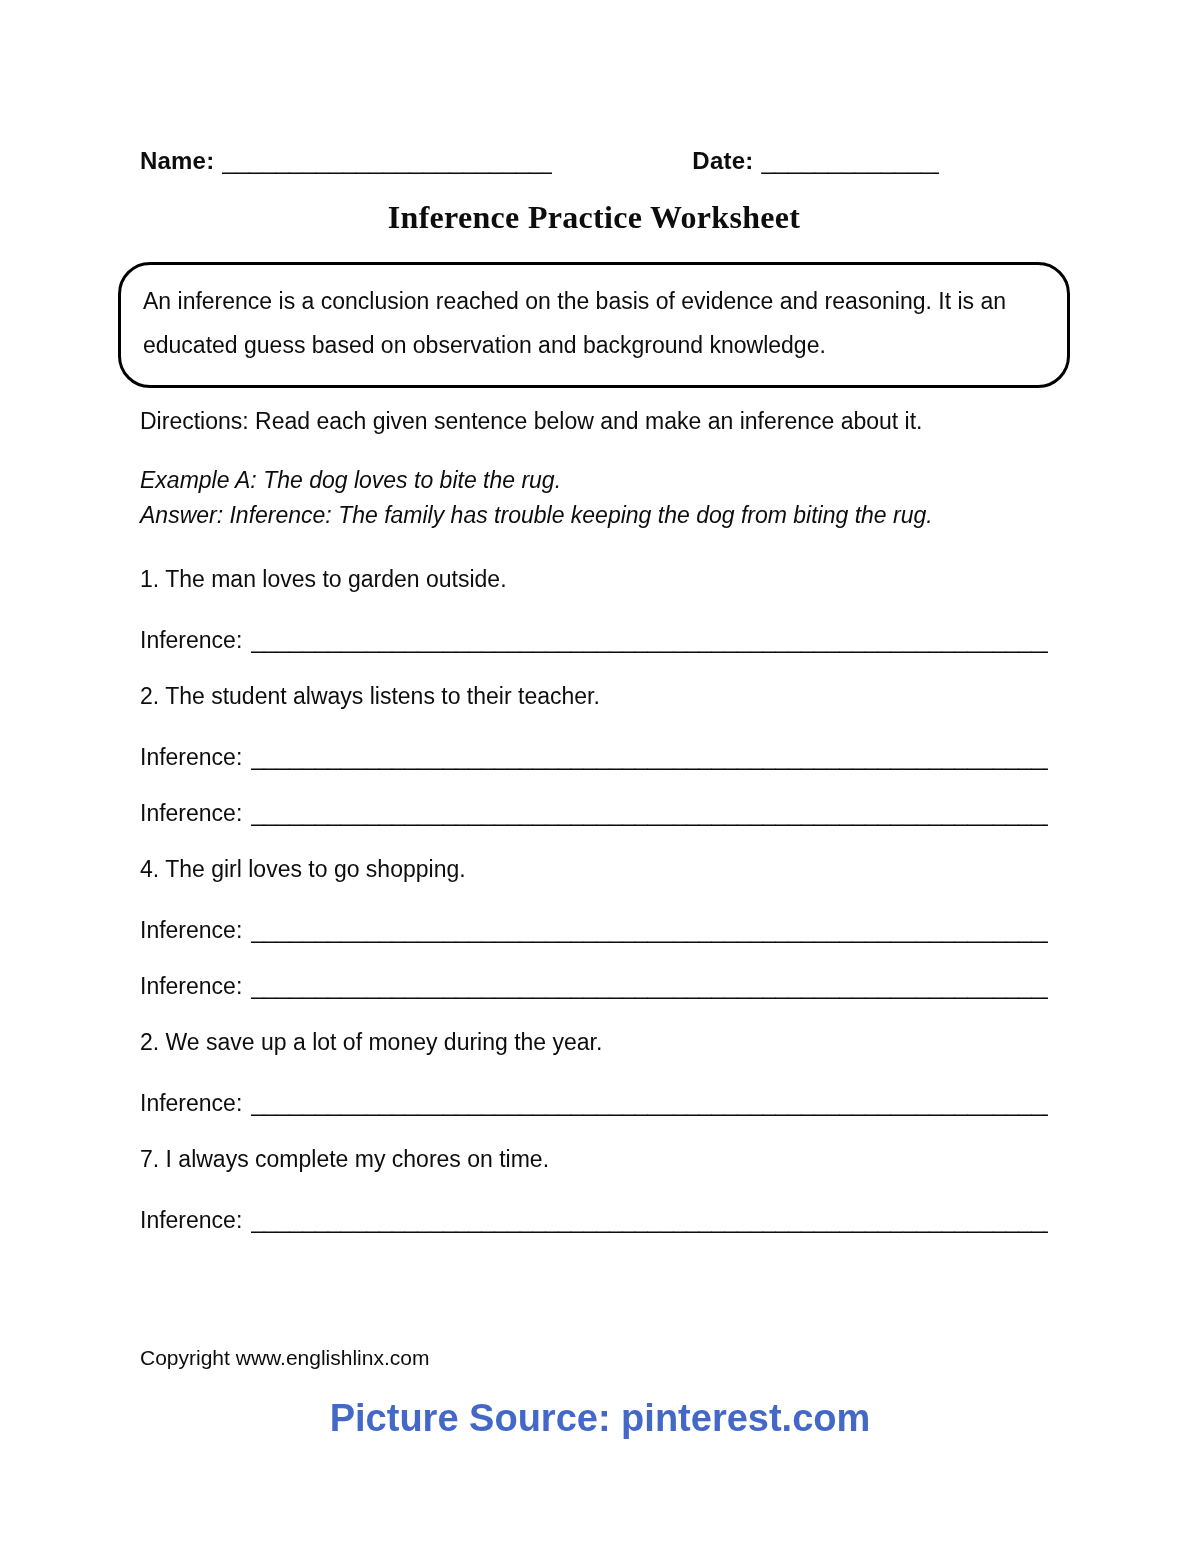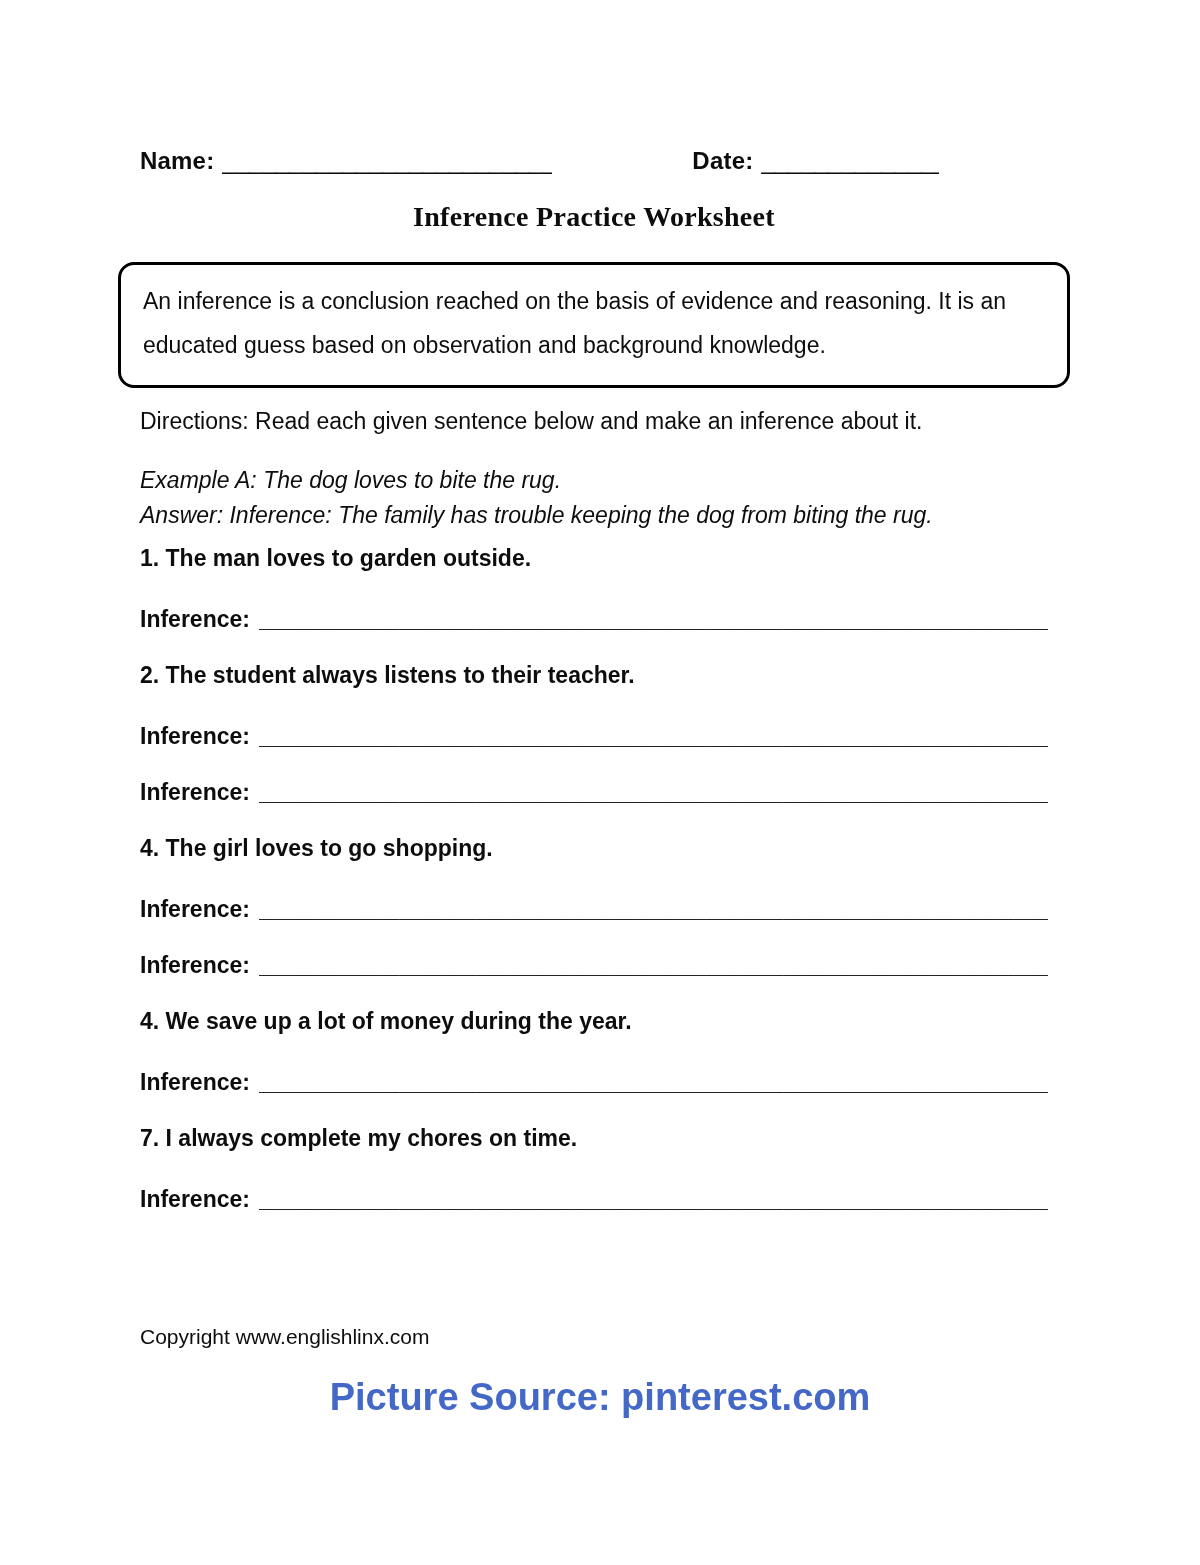--- a/index.html
+++ b/index.html
@@ -44,32 +44,32 @@
   }
   .name-blank  { width: 330px; margin-left: 8px; }
   .date-blank  { width: 178px; margin-left: 8px; }
   .date-label  { margin-left: 140px; }
 
   
   .title {
     margin: 24px 0 0 0;
     font-family: "Liberation Serif", "DejaVu Serif", serif;
     font-weight: bold;
-    font-size: 28px;
+    font-size: 32px;
     line-height: 34px;
     text-align: center;
     letter-spacing: 0.3px;
   }
 
   
   .definition-box {
     box-sizing: border-box;
     margin: 28px -22px 0 -22px; 
     border: 3px solid #000000;
-    border-radius: 16px;
+    border-radius: 32px;
     padding: 14px 26px 18px 22px;
     font-size: 23px;
     line-height: 44px;
   }
   .definition-box p { margin: 0; }
 
   .directions {
     margin: 18px 0 0 0;
     font-size: 23px;
     line-height: 30px;
@@ -78,21 +78,21 @@
   .example-line {
     margin: 0;
     font-style: italic;
     font-size: 23px;
     line-height: 32px;
   }
   .example-line.first { margin-top: 28px; }
   .example-line.second { margin-top: 3px; }
 
   
-  .items { margin-top: 12px; font-weight: bold; }
+  .items { margin-top: 33px; }
   .item-text {
     margin: 0 0 31px 0;
     font-size: 23px;
     line-height: 30px;
   }
   .inference-row {
     display: flex;
     align-items: baseline;
     margin: 0 0 26px 0;
     font-size: 23px;
@@ -180,21 +180,21 @@
       </div>
 
       <div class="qa">
         <div class="inference-row">
           <span>Inference:</span>
           <span class="blank inference-blank">________________________________________________________________________________________</span>
         </div>
       </div>
 
       <div class="qa">
-        <p class="item-text">4. We save up a lot of money during the year.</p>
+        <p class="item-text">2. We save up a lot of money during the year.</p>
         <div class="inference-row">
           <span>Inference:</span>
           <span class="blank inference-blank">________________________________________________________________________________________</span>
         </div>
       </div>
 
       <div class="qa">
         <p class="item-text">7. I always complete my chores on time.</p>
         <div class="inference-row">
           <span>Inference:</span>

